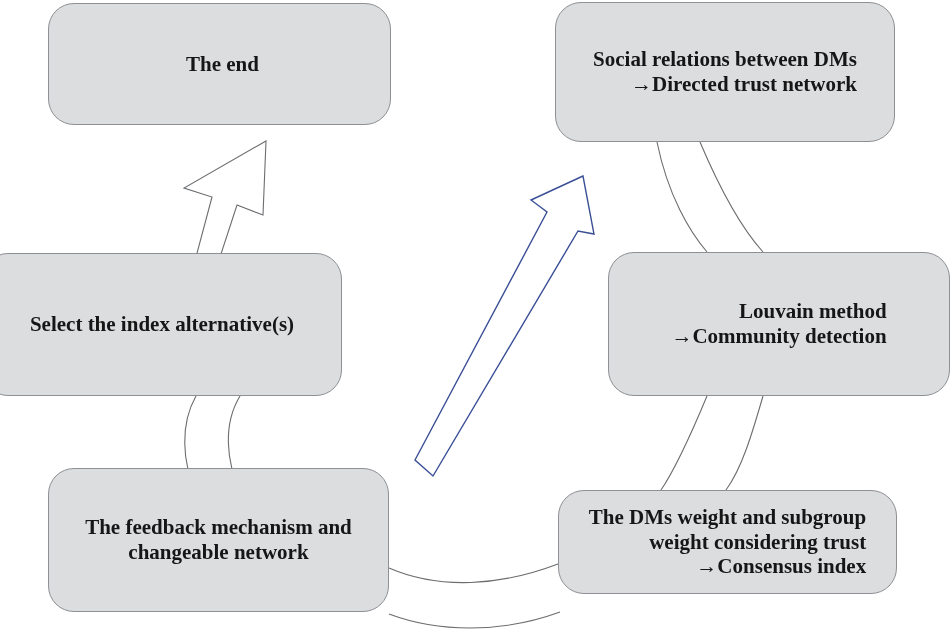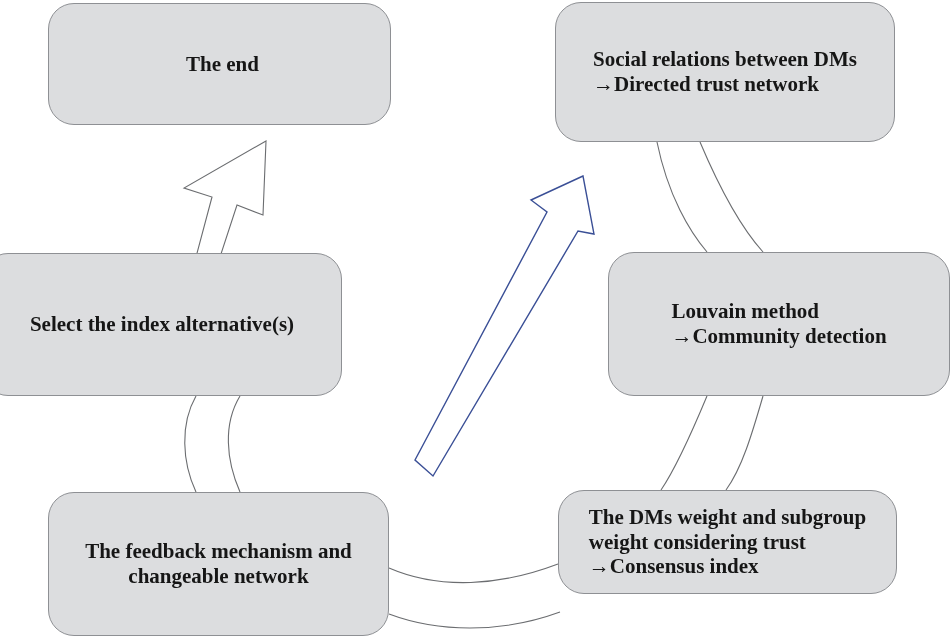--- a/index.html
+++ b/index.html
@@ -36,23 +36,23 @@
     font-weight: bold;
     font-size: 21px;
     line-height: 1.18;
     z-index: 3;
   }
   .node .txt { padding: 0 10px; white-space: pre-line; }
   #node-end          { left: 48px;  top: 3px;   width: 343px; height: 122px; padding-left: 6px; }
   #node-social       { left: 555px; top: 2px;   width: 340px; height: 140px; }
   #node-louvain      { left: 608px; top: 252px; width: 342px; height: 144px; }
   #node-select       { left: -18px; top: 253px; width: 360px; height: 143px; }
-  #node-feedback     { left: 48px;  top: 492px; width: 341px; height: 144px; }
+  #node-feedback     { left: 48px;  top: 468px; width: 341px; height: 144px; }
   #node-dmweight     { left: 558px; top: 490px; width: 339px; height: 104px; }
-  #node-louvain .txt, #node-social .txt, #node-dmweight .txt { text-align: left; }
+  #node-louvain .txt, #node-social .txt, #node-dmweight .txt { text-align: right; }
 </style>
 </head>
 <body>
 
 <div id="canvas">
 
   <svg id="wires" viewBox="0 0 950 636" xmlns="http://www.w3.org/2000/svg">
 
     <g fill="none" stroke="#6b6d70" stroke-width="1.1">
       <path d="M 657,142 C 668,196 690,232 707,252"></path>

